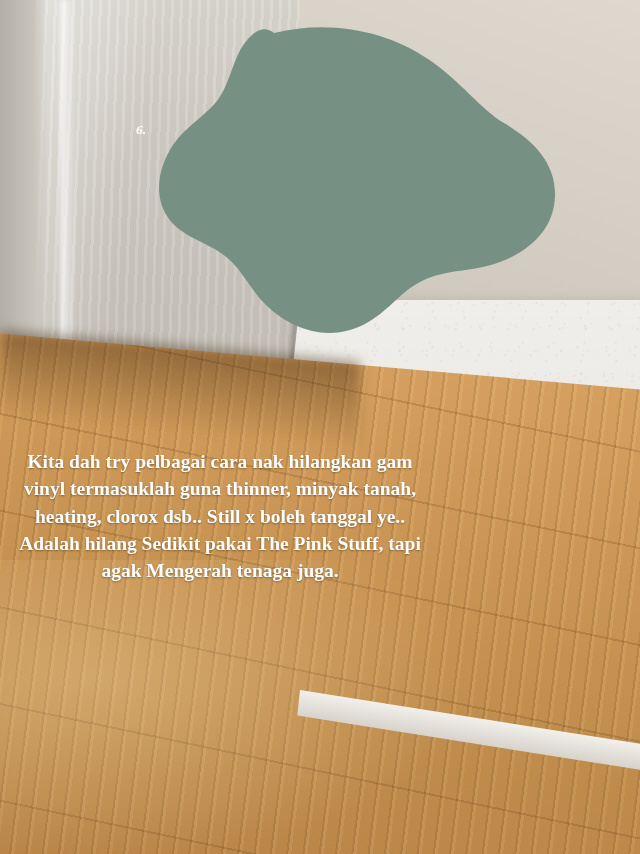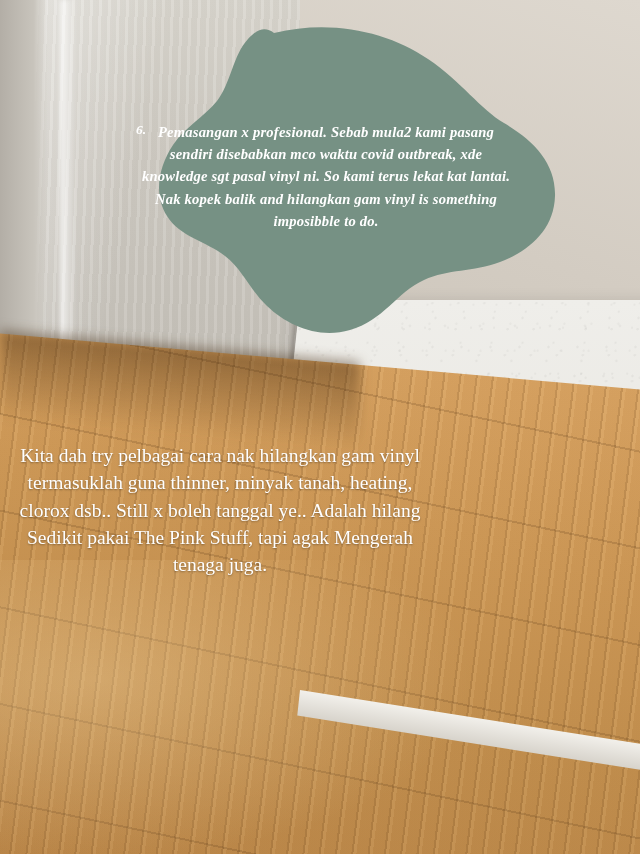--- a/index.html
+++ b/index.html
@@ -204,21 +204,21 @@
     position: absolute;
     left: 0;
     top: 438px;
     width: 440px;
     text-align: center;
     color: #ffffff;
     font-size: 19.5px;
     line-height: 1.40;
     text-shadow: 0 1px 2px rgba(0,0,0,.35);
   }
-  .caption p { margin: 4px; }
+  .caption p { margin: 10px; font-weight: bold; }
   .caption .gap { height: 22px; }
 </style>
 </head>
 <body>
 
 <div class="stage">
 
   <div class="photo">
     <div class="wall-right"></div>
     <div class="wall-left"></div>
@@ -230,21 +230,20 @@
     <div class="floor-shadow"></div>
     <div class="floor-highlight"></div>
     <div class="baseboard"></div>
   </div>
 
   <div class="blob">
     <svg viewBox="0 0 468 345" xmlns="http://www.w3.org/2000/svg" aria-hidden="true">
       <path fill="#769184" d="M186 7C244 -7 300 6 340 33c34 23 52 50 76 64 29 17 52 40 51 73-1 34-26 55-55 66-27 10-52 7-76 18-27 12-41 41-74 50-31 9-62-4-83-24-17-16-24-36-42-50-19-15-45-19-58-40-14-22-8-50 6-71 12-18 31-28 44-44 14-18 16-46 31-62 10-11 18-12 26-6z"></path>
     </svg>
     <div class="blob-num">6.</div>
-    <div class="blob-text">Pemasangan x profesional. Sebab mula2 kami pasang sendiri disebabkan mco waktu covid outbreak, xde knowledge sgt pasal vinyl ni. So kami terus lekat kat lantai. Nak kopek balik and hilangkan gam vinyl is something imposibble to do.</div>
   </div>
 
   <div class="caption">
     <p>Kita dah try pelbagai cara nak hilangkan gam vinyl termasuklah guna thinner, minyak tanah, heating, clorox dsb.. Still x boleh tanggal ye.. Adalah hilang Sedikit pakai The Pink Stuff, tapi agak Mengerah tenaga juga.</p>
     <div class="gap"></div>
   </div>
 
 </div>
 
 </body></html>

